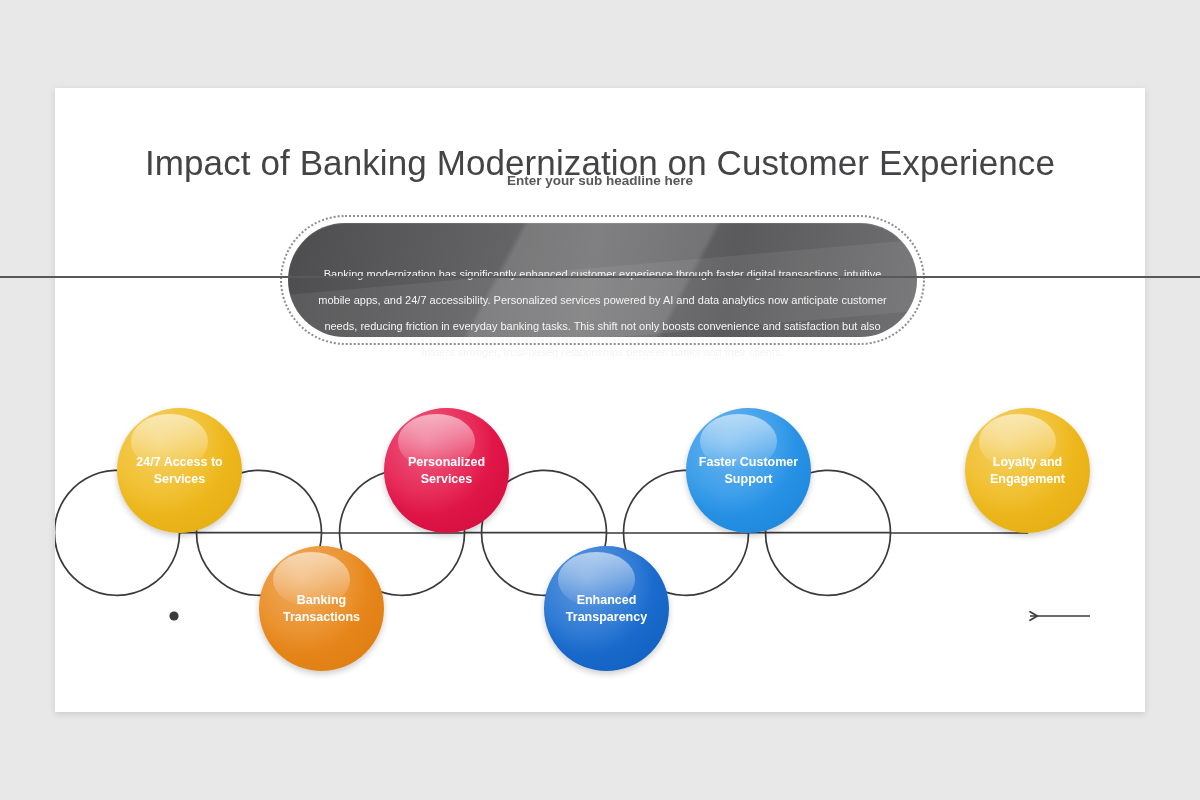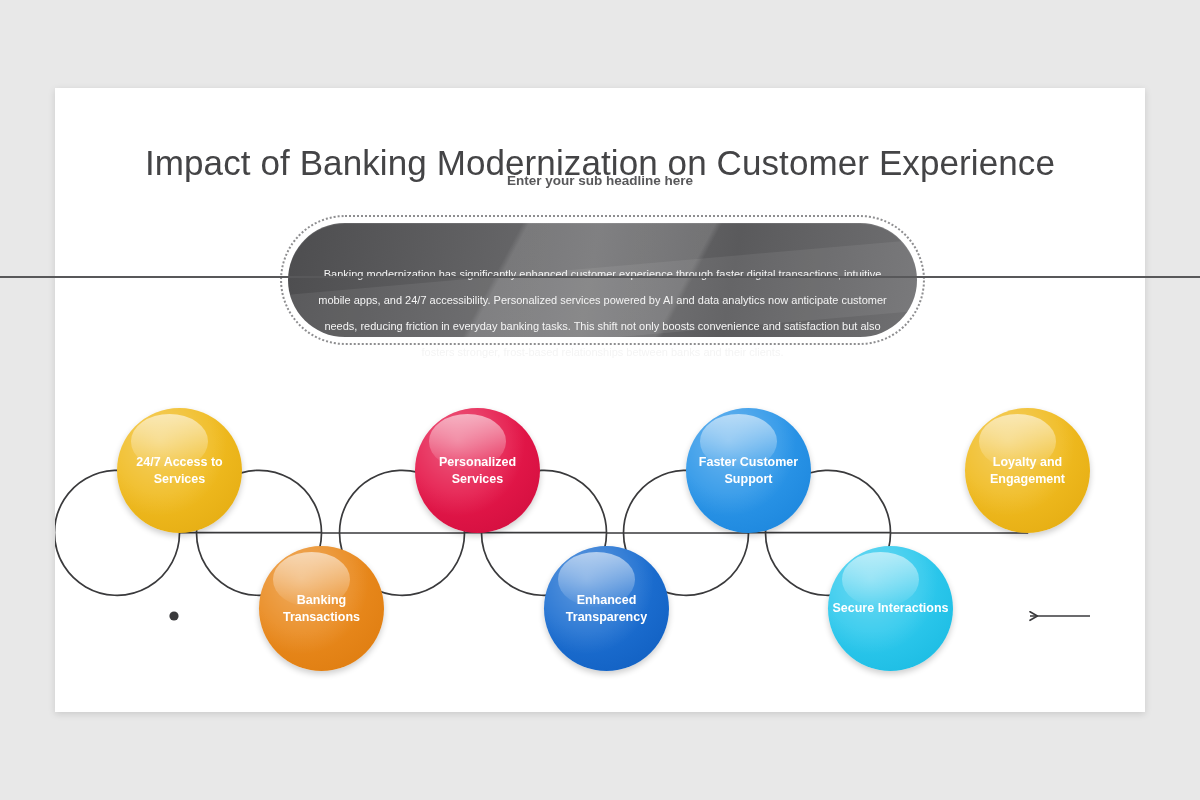--- a/index.html
+++ b/index.html
@@ -157,21 +157,21 @@
     font-weight: bold;
     line-height: 17px;
     font-family: "Liberation Sans", sans-serif;
     box-shadow: 0 3px 6px rgba(0,0,0,0.20);
     overflow: hidden;
   }
 
   .node .node-label {
     position: relative;
     z-index: 3;
-    padding: 0 4px;
+    padding: 0 12px;
   }
 
   
   .node::before {
     content: "";
     position: absolute;
     left: 11%;
     top: 5%;
     width: 62%;
     height: 44%;
@@ -234,32 +234,29 @@
         <path d="M 1035 248 L 975 248" fill="none" stroke="#3A3A3C" stroke-width="1.7" marker-end="url(#arrow-left)"></path>
 
         <circle cx="119" cy="248" r="4.6" fill="#3A3A3C"></circle>
       </svg>
     <div class="node" style="left: 62px; top: 40px; width: 125px; height: 125px; background: radial-gradient(circle at 36% 28%, rgb(240, 187, 32) 0%, rgb(240, 187, 32) 42%, rgb(226, 169, 15) 100%);">
           <span class="node-label">24/7 Access to Services</span>
         </div>
         <div class="node" style="left: 204px; top: 178px; width: 125px; height: 125px; background: radial-gradient(circle at 36% 28%, rgb(233, 137, 29) 0%, rgb(233, 137, 29) 42%, rgb(220, 122, 13) 100%);">
           <span class="node-label">Banking Transactions</span>
         </div>
-        <div class="node" style="left: 360px; top: 40px; width: 125px; height: 125px; background: radial-gradient(circle at 36% 28%, rgb(229, 24, 74) 0%, rgb(229, 24, 74) 42%, rgb(206, 12, 60) 100%);">
+        <div class="node" style="left: 329px; top: 40px; width: 125px; height: 125px; background: radial-gradient(circle at 36% 28%, rgb(229, 24, 74) 0%, rgb(229, 24, 74) 42%, rgb(206, 12, 60) 100%);">
           <span class="node-label">Personalized Services</span>
         </div>
         <div class="node" style="left: 489px; top: 178px; width: 125px; height: 125px; background: radial-gradient(circle at 36% 28%, rgb(29, 111, 209) 0%, rgb(29, 111, 209) 42%, rgb(14, 92, 190) 100%);">
           <span class="node-label">Enhanced Transparency</span>
         </div>
         <div class="node" style="left: 631px; top: 40px; width: 125px; height: 125px; background: radial-gradient(circle at 36% 28%, rgb(44, 150, 232) 0%, rgb(44, 150, 232) 42%, rgb(24, 130, 218) 100%);">
           <span class="node-label">Faster Customer Support</span>
         </div>
-        <div class="node" style="left: 773px; top: 178px; width: 125px; height: 125px; background: radial-gradient(circle at 36% 28%, rgb(47, 201, 237) 0%, rgb(47, 201, 237) 42%, rgb(22, 184, 224) 100%);">
-          <span class="node-label">Secure Interactions</span>
-        </div>
         <div class="node" style="left: 910px; top: 40px; width: 125px; height: 125px; background: radial-gradient(circle at 36% 28%, rgb(240, 187, 32) 0%, rgb(240, 187, 32) 42%, rgb(226, 169, 15) 100%);">
           <span class="node-label">Loyalty and Engagement</span>
         </div>
       </div>
 
   </div>
 
   <div class="global-rule"></div>
 </div>
 

